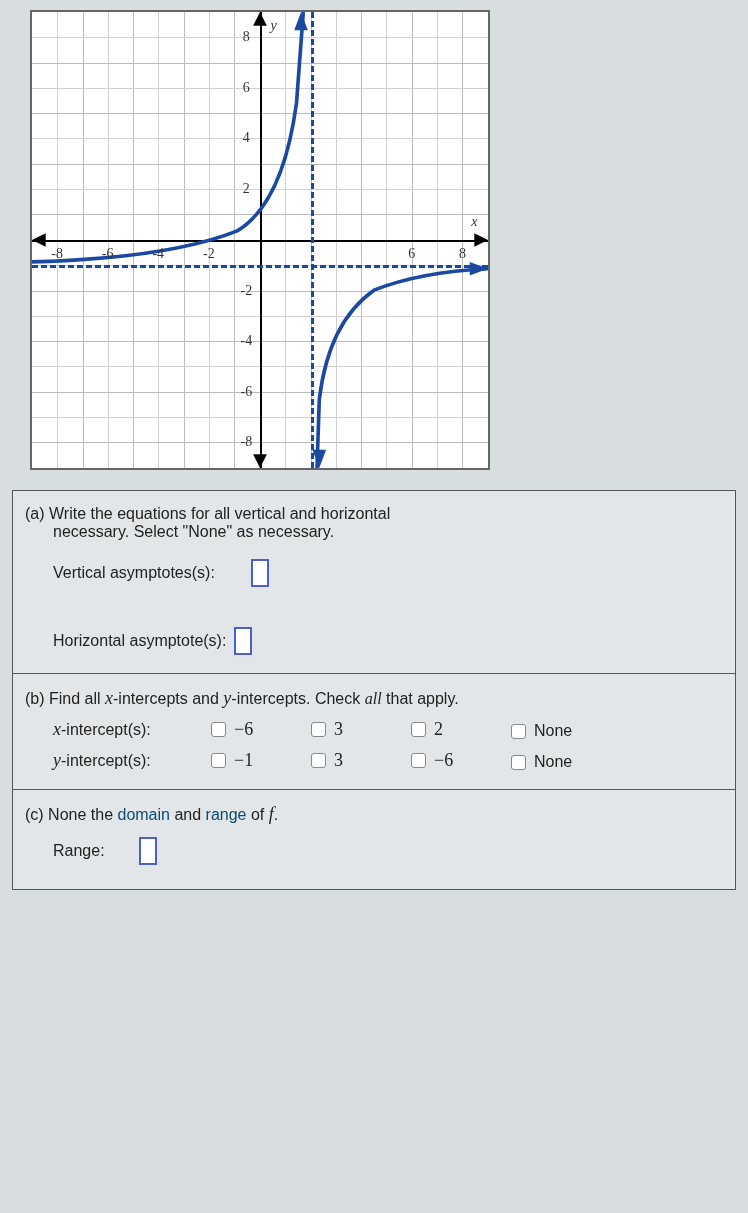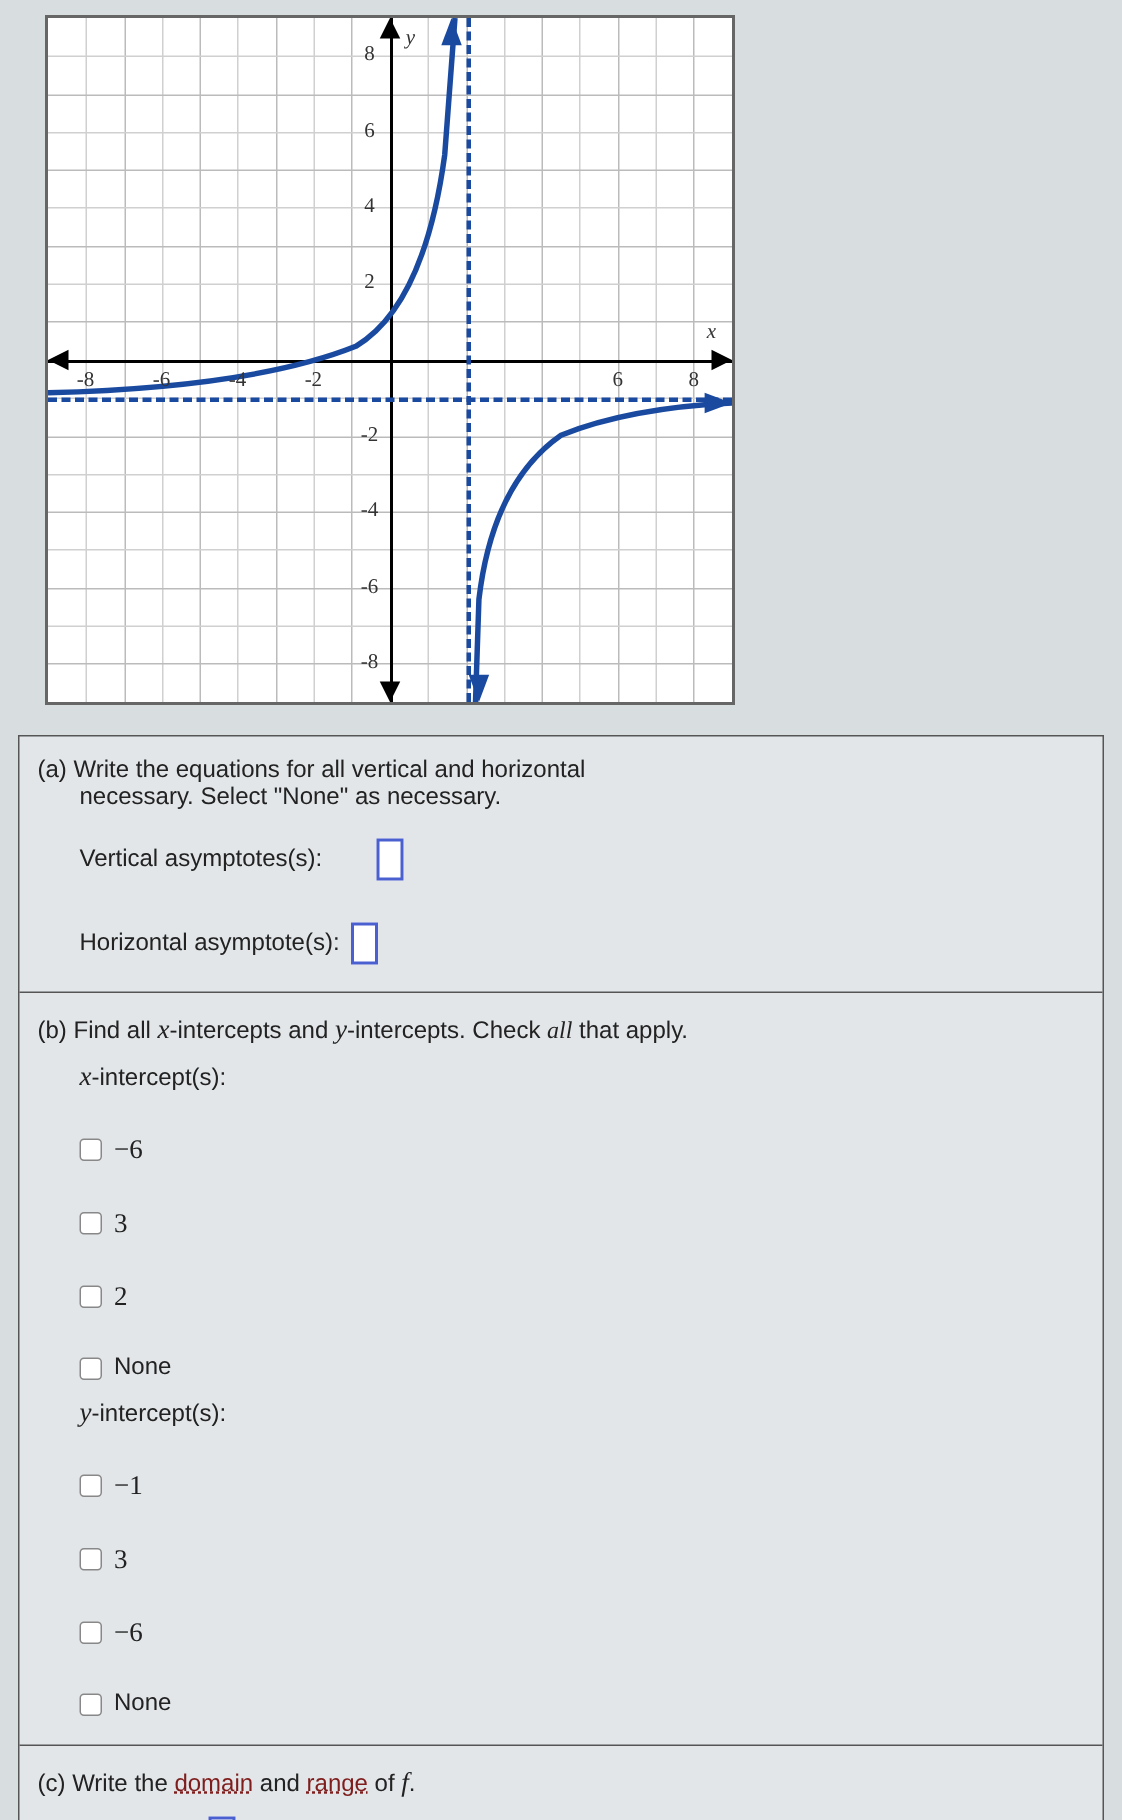--- a/index.html
+++ b/index.html
@@ -69,43 +69,41 @@
   .input-box {
     display: inline-block;
     width: 18px;
     height: 28px;
     border: 2px solid #4a5fd0;
     background: #fff;
     vertical-align: middle;
   }
   .chk-row {
     display: flex;
-    align-items: flex-start;
+    align-items: flex-end;
     gap: 28px;
     margin-top: 10px;
     padding-left: 28px;
-    flex-direction: column;
   }
   .chk-item {
     display: flex;
     align-items: center;
     gap: 8px;
     min-width: 72px;
   }
   .chk {
     width: 15px;
     height: 15px;
     border: 1px solid #888;
     border-radius: 3px;
     background: #fff;
     flex-shrink: 0;
   }
   .link {
-    color: #7f1d1d;
-    text-decoration: underline;
+    color: #0c4a6e;
     text-decoration-style: dotted;
   }
   .ital { font-style: italic; font-family: Georgia, serif; }
   .math { font-family: Georgia, serif; font-size: 18px; }
   .label-txt { margin-left: 28px; }
   svg.curve { position:absolute; top:0; left:0; width:100%; height:100%; pointer-events:none; }
 </style>
 </head>
 <body>
 
@@ -188,21 +186,21 @@
 <div class="panel">
 
   <div class="section">
     <div>(a) Write the equations for all vertical and horizontal</div>
     <div style="padding-left:28px">necessary. Select "None" as necessary.</div>
     <div class="row" style="margin-top:18px">
       <span class="label-txt">Vertical asymptotes(s):</span>
       <span style="width:20px"></span>
       <span class="input-box"></span>
     </div>
-    <div class="row" style="margin-top:28px">
+    <div class="row" style="margin-top:40px">
       <span class="label-txt">Horizontal asymptote(s):</span>
       <span class="input-box"></span>
     </div>
   </div>
 
   <div class="section">
     <div>
       <span>(b) Find all </span><span class="ital math">x</span><span>-intercepts and </span><span class="ital math">y</span><span>-intercepts. Check </span><span class="ital">all</span><span> that apply.</span>
     </div>
     <div class="chk-row">
@@ -240,21 +238,21 @@
         </span>
       <span class="chk-item">
           <span class="chk"></span>
           <span>None</span>
         </span>
     </div>
   </div>
 
   <div class="section">
     <div>
-      <span>(c) Write the </span><span class="link">domain</span><span> and </span><span class="link">range</span><span> of </span><span class="ital math">f</span><span>.</span>
+      <span>(c) None the </span><span class="link">domain</span><span> and </span><span class="link">range</span><span> of </span><span class="ital math">f</span><span>.</span>
     </div>
     <div class="row" style="margin-bottom:6px">
       <span class="label-txt">Range:</span>
       <span style="width:18px"></span>
       <span class="input-box"></span>
     </div>
   </div>
 
 </div>
 

